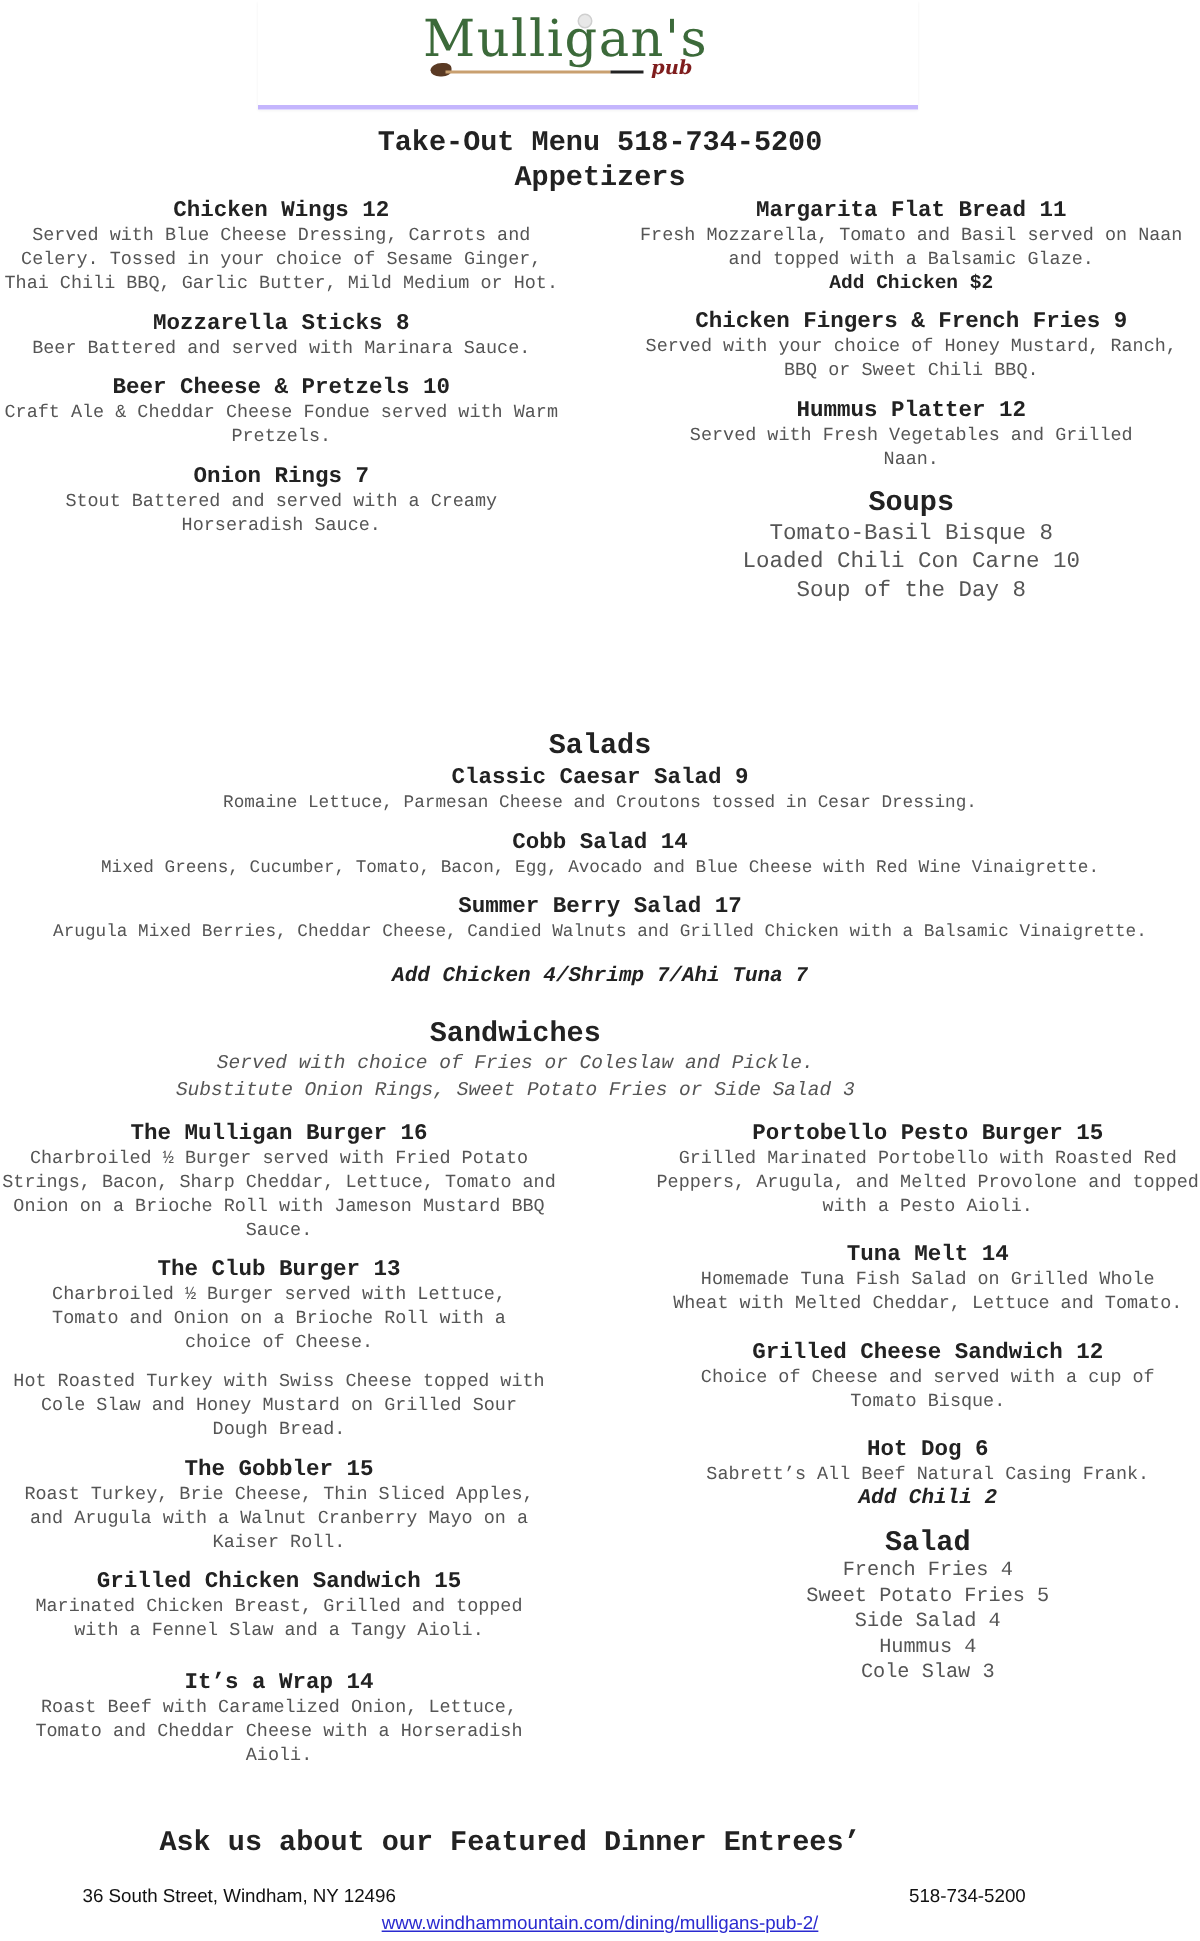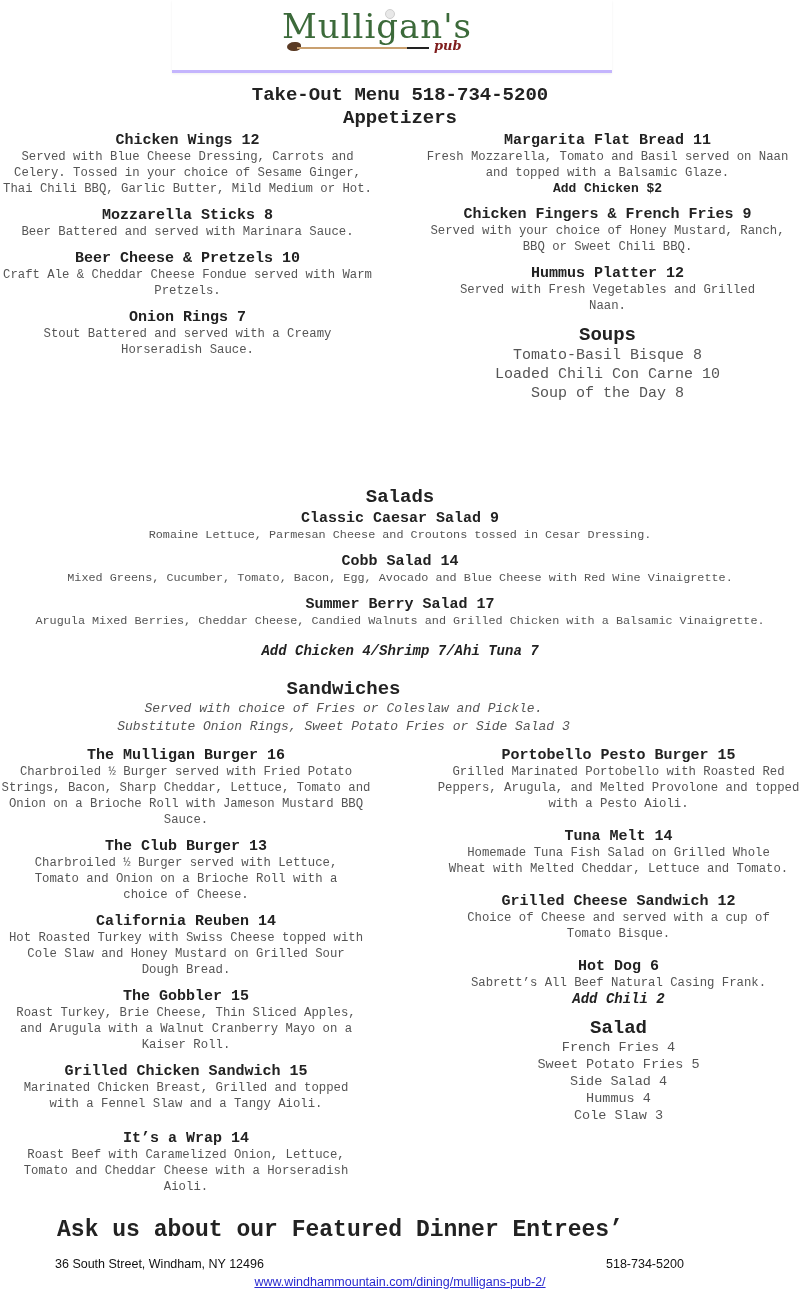--- a/index.html
+++ b/index.html
@@ -23,21 +23,21 @@
   .sec-head { font-weight: bold; font-size: 19px; }
   .col { position: absolute; text-align: center; }
   .item-name { font-weight: bold; font-size: 15px; line-height: 17px; }
   .item-desc { font-size: 12.3px; line-height: 16px; color: #555; }
   .item { margin-bottom: 10px; }
   .add-on { font-weight: bold; font-size: 13px; color: #222; }
   .add-on-it { font-weight: bold; font-style: italic; font-size: 14px; color: #222; }
   .plain-list div { font-size: 15px; line-height: 19px; color: #555; }
   .sides div { font-size: 13.5px; line-height: 17px; color: #555; }
   .salads-desc { font-family: "Liberation Mono", monospace; font-size: 11.8px; color: #555; line-height: 16px; }
-  .footer-ask { position: absolute; left: 0; width: 680px; top: 1217px; font-weight: bold; font-size: 23px; }
+  .footer-ask { position: absolute; left: 0; width: 680px; top: 1217px; font-weight: bold; font-size: 19px; }
   .addr { position: absolute; left: 55px; top: 1257px; font-family: "Liberation Sans", sans-serif; font-size: 12.5px; color: #111; }
   .phone { position: absolute; left: 606px; top: 1257px; font-family: "Liberation Sans", sans-serif; font-size: 12.5px; color: #111; }
   .url { position: absolute; left: 0; width: 800px; top: 1275px; text-align: center;
          font-family: "Liberation Sans", sans-serif; font-size: 12.5px; color: #2a2ad0; text-decoration: underline; }
 </style>
 </head>
 <body>
 
 <div class="logo-box">
   <div class="logo-text">Mulligan's</div>
@@ -120,21 +120,20 @@
 <div class="col" style="left:0;top:747px;width:372px;">
   <div class="item">
     <div class="item-name">The Mulligan Burger 16</div>
     <div class="item-desc">Charbroiled ½ Burger served with Fried Potato Strings, Bacon, Sharp Cheddar, Lettuce, Tomato and Onion on a Brioche Roll with Jameson Mustard BBQ Sauce.</div>
   </div>
   <div class="item">
     <div class="item-name">The Club Burger 13</div>
     <div class="item-desc" style="padding:0 12px;">Charbroiled ½ Burger served with Lettuce, Tomato and Onion on a Brioche Roll with a choice of Cheese.</div>
   </div>
   <div class="item">
-    <div class="item-name">California Reuben 14</div>
     <div class="item-desc" style="padding:0 6px;">Hot Roasted Turkey with Swiss Cheese topped with Cole Slaw and Honey Mustard on Grilled Sour Dough Bread.</div>
   </div>
   <div class="item">
     <div class="item-name">The Gobbler 15</div>
     <div class="item-desc" style="padding:0 6px;">Roast Turkey, Brie Cheese, Thin Sliced Apples, and Arugula with a Walnut Cranberry Mayo on a Kaiser Roll.</div>
   </div>
   <div class="item" style="margin-bottom:18px;">
     <div class="item-name">Grilled Chicken Sandwich 15</div>
     <div class="item-desc" style="padding:0 10px;">Marinated Chicken Breast, Grilled and topped with a Fennel Slaw and a Tangy Aioli.</div>
   </div>

